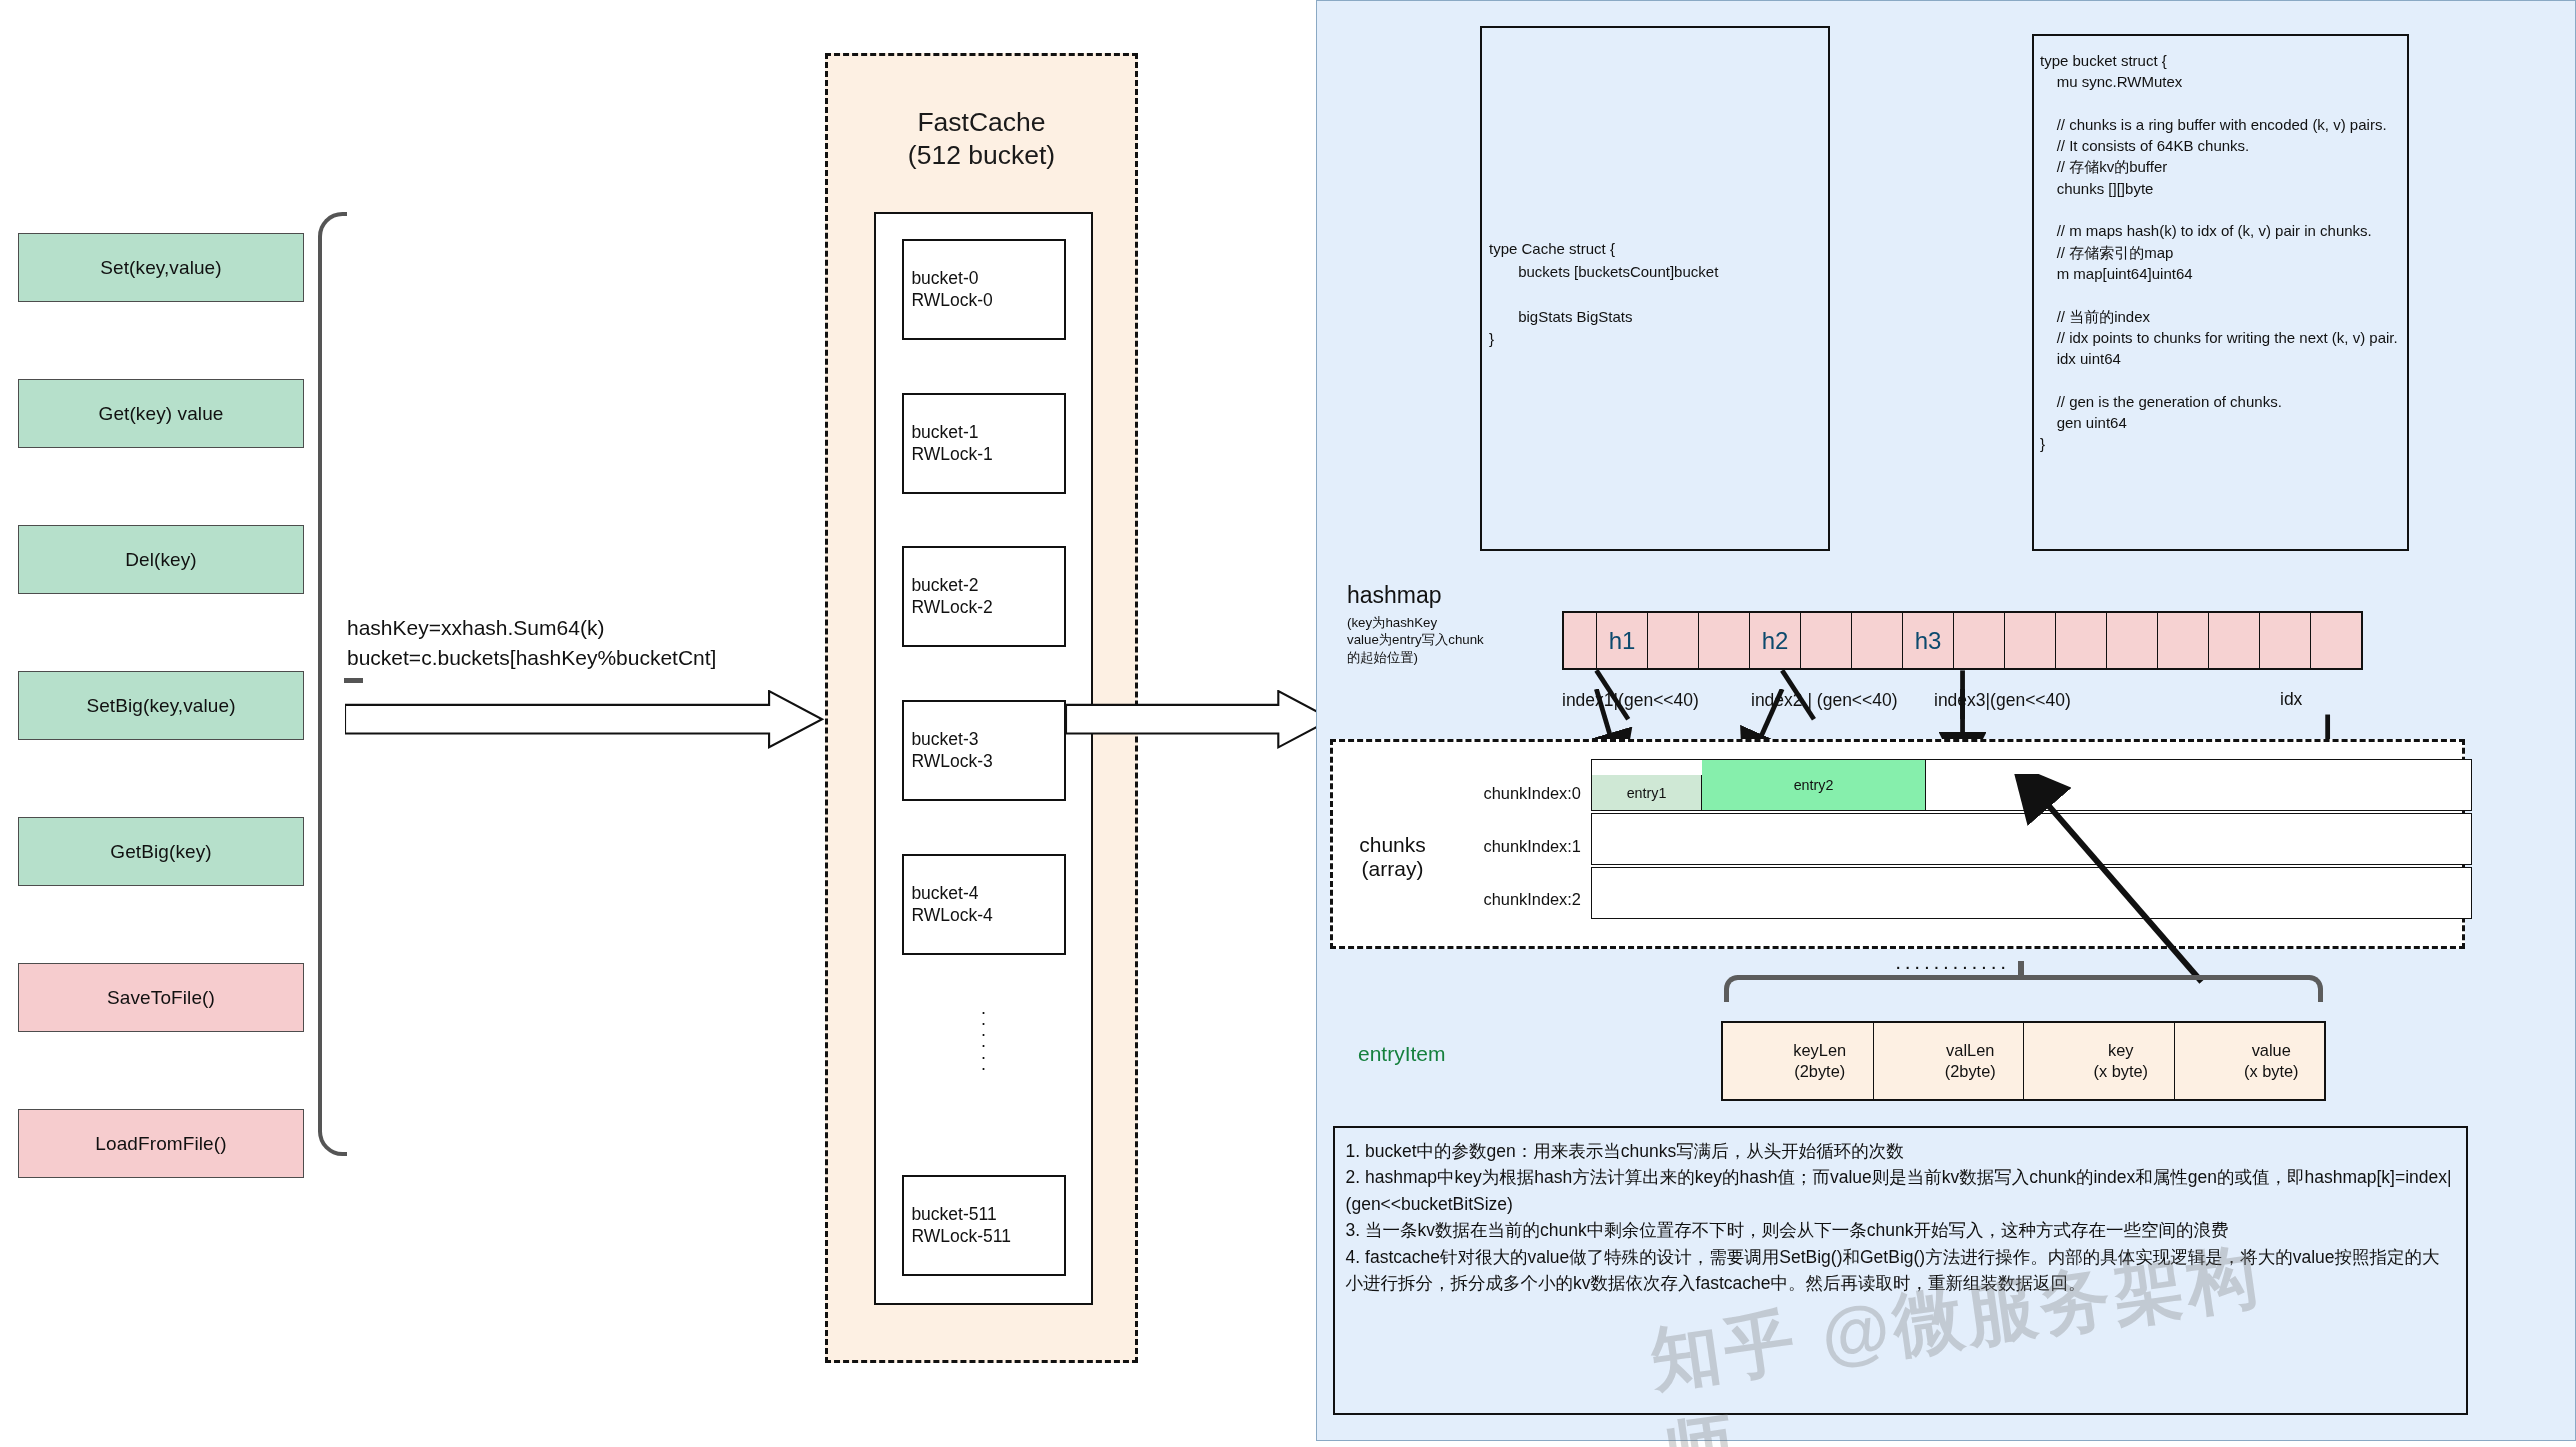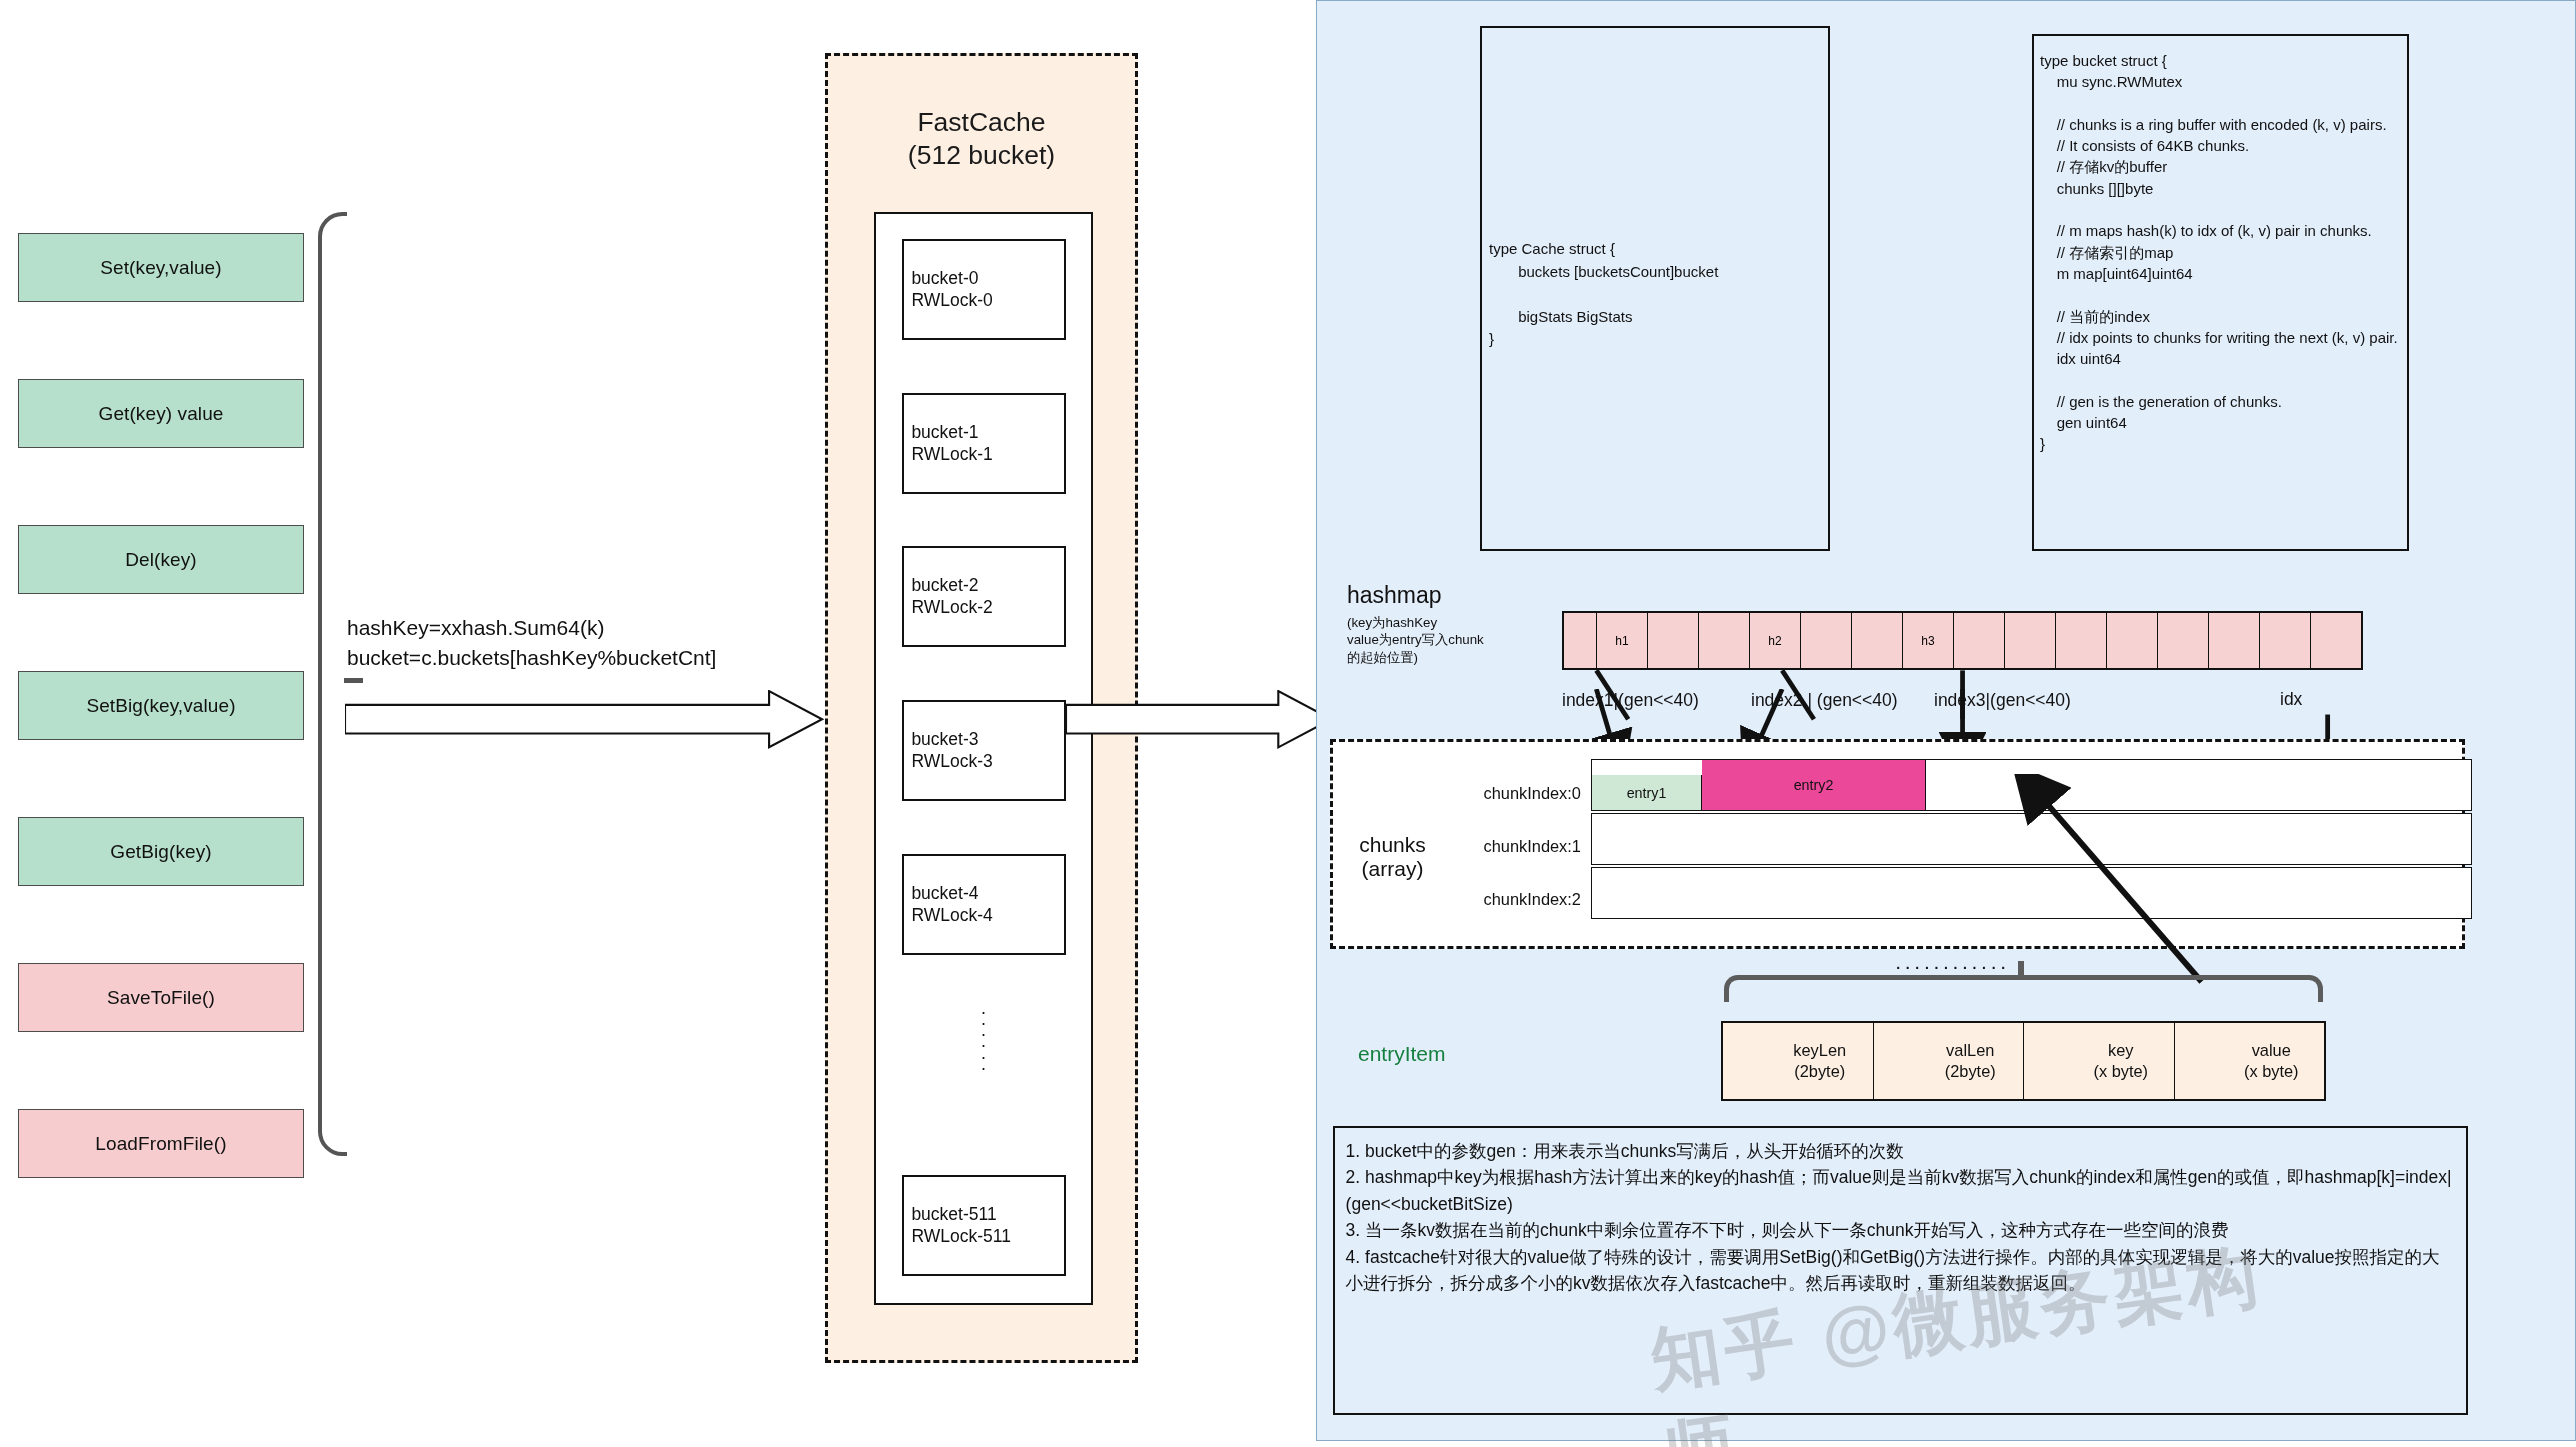--- a/index.html
+++ b/index.html
@@ -97,21 +97,21 @@
     left: 1347px; top: 614px; width: 202px;
     font-size: 13.3px; color:#111; line-height:1.3; white-space: pre-line;
   }
   #hashmap-row {
     left: 1562px; top: 611px; height: 59px; display:flex;
     border:2.1px solid #111; background:#f6d2d2;
   }
   #hashmap-row .hm-cell {
     border-right: 1.6px solid #111;
     display:flex; align-items:center; justify-content:center;
-    font-size: 12px; color:#000000;
+    font-size: 24px; color:#0c4a6e;
   }
   #hashmap-row .hm-cell:last-child { border-right:none; }
 
   .index-lbl { font-size: 17.5px; color:#111; position:absolute; }
 
   
   #chunks-region {
     left: 1330px; top: 739px; width: 1135px; height: 210px;
     border: 3.2px dashed #111; background: #ffffff;
   }
@@ -125,21 +125,21 @@
   .chunk-row {
     left: 1591px; width: 881px; height: 52px;
     border: 1.6px solid #111; background:#fff; display:flex;
   }
   .entry-cell {
     border-right: 1.6px solid #111;
     display:flex; align-items:center; justify-content:center;
     font-size: 14.3px; color:#111;
   }
   .entry1 { background:#cfe8d5;margin-top:15px; }
-  .entry2 { background:#ec4899; }
+  .entry2 { background:#86efac; }
   .entry3 { background:#fbdfdc; }
   .entry-free { background:#fff; border-right:none; }
 
   #chunk-ellipsis {
     left: 1873px; top: 950px; width: 159px; text-align:center;
     font-size: 21px; color:#111; letter-spacing: 3.7px;
   }
 
   
   #entryitem-label {

